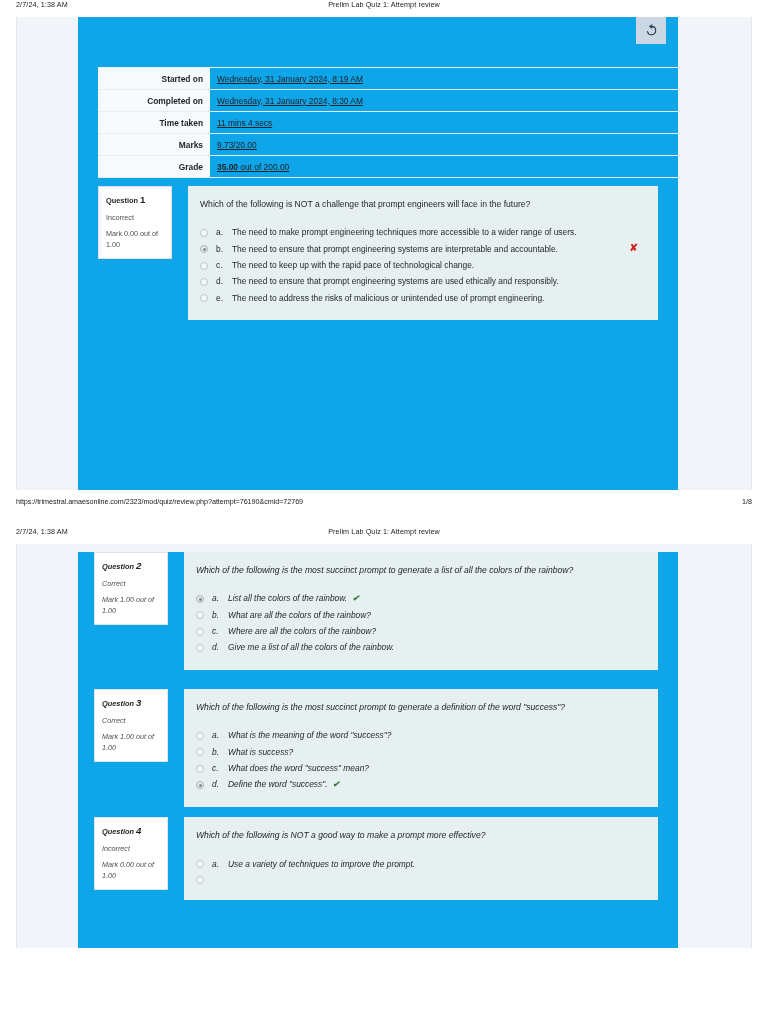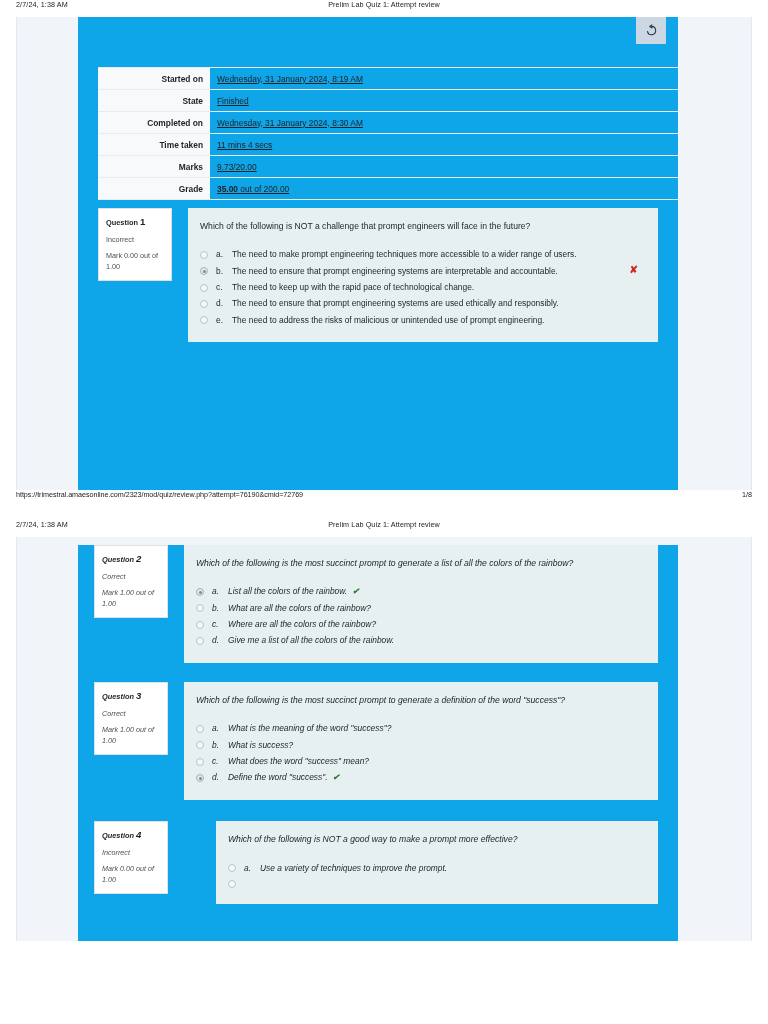--- a/index.html
+++ b/index.html
@@ -213,24 +213,20 @@
       </div>
 
       <div style="padding:50px 0 0 20px;">
         <table class="summary">
           <tbody>
             <tr>
               <th>Started on</th>
               <td>Wednesday, 31 January 2024, 8:19 AM</td>
             </tr>
             <tr>
-              <th>State</th>
-              <td>Finished</td>
-            </tr>
-            <tr>
               <th>Completed on</th>
               <td>Wednesday, 31 January 2024, 8:30 AM</td>
             </tr>
             <tr>
               <th>Time taken</th>
               <td>11 mins 4 secs</td>
             </tr>
             <tr>
               <th>Marks</th>
               <td>9.73/20.00</td>
@@ -278,21 +274,21 @@
                 <span class="atext">The need to address the risks of malicious or unintended use of prompt engineering.</span>
               </div>
             </div>
           </div>
         </div>
       </div>
 
     </div>
   </div>
 
-  <div class="print-footer" style="">
+  <div class="print-footer" style="margin-top:7px;">
     <span class="pf-url">https://trimestral.amaesonline.com/2323/mod/quiz/review.php?attempt=76190&amp;cmid=72769</span>
     <span class="pf-num">1/8</span>
   </div>
 </div>
 
 <div class="page" style="margin-top:21px;">
 
   <div class="print-header">
     <span class="ph-date">2/7/24, 1:38 AM</span>
     <span class="ph-title">Prelim Lab Quiz 1: Attempt review</span>
@@ -362,21 +358,21 @@
               </div>
               <div class="ans">
                 <span class="radio sel"></span>
                 <span class="letter">d.</span>
                 <span class="atext"><span>Define the word "success".</span><span class="inline-right">✔</span></span>
               </div>
             </div>
           </div>
         </div>
 
-        <div class="qwrap" style="margin-top:21px;gap:32px;">
+        <div class="qwrap" style="margin-top:10px;">
           <div class="qinfo">
             <div class="q-no"><span>Question</span> <span class="num">4</span></div>
             <div class="q-state">Incorrect</div>
             <div class="q-mark">Mark 0.00 out of 1.00</div>
           </div>
           <div class="qbody">
             <div class="qtext">Which of the following is NOT a good way to make a prompt more effective?</div>
             <div class="answers">
               <div class="ans">
                 <span class="radio"></span>

